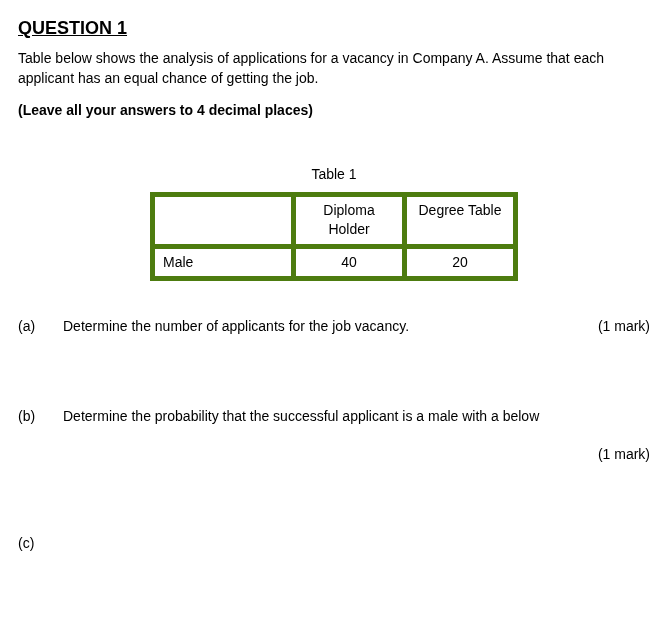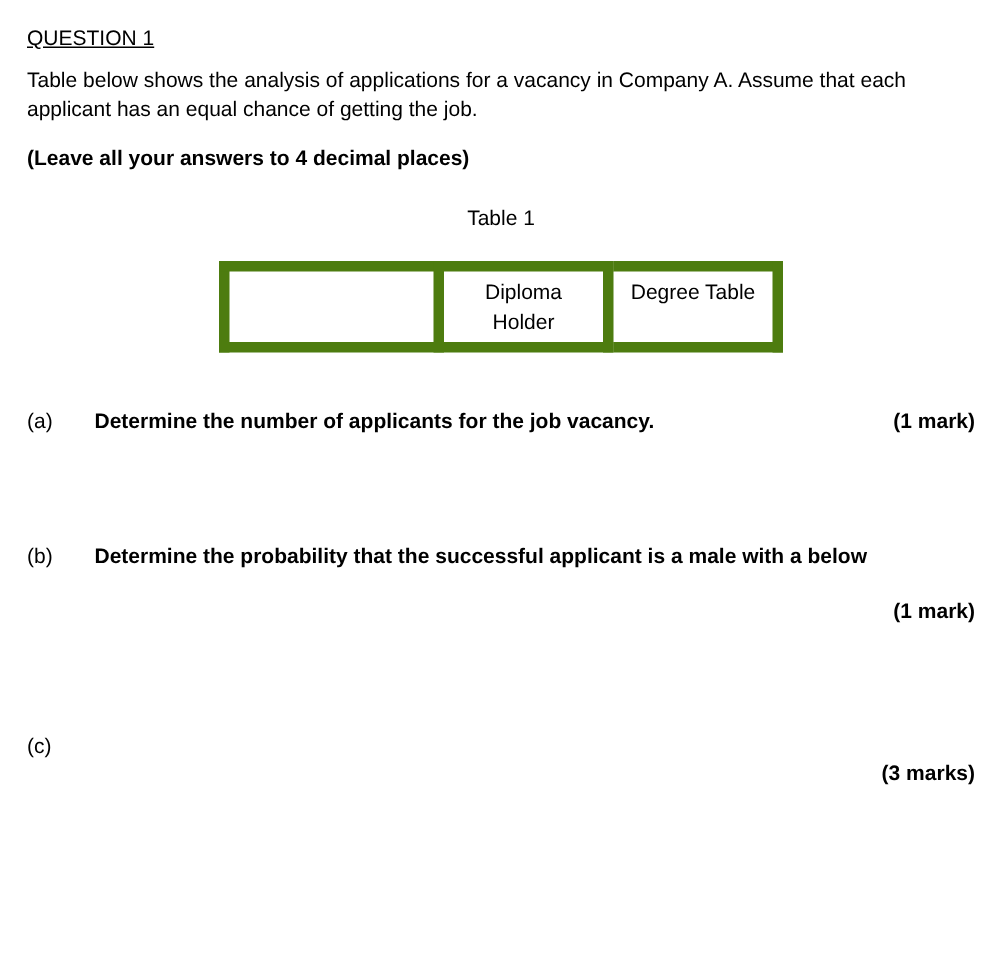--- a/index.html
+++ b/index.html
@@ -7,47 +7,47 @@
     font-size: 14px;
     color: #000;
     background: #fff;
     margin: 0;
     padding: 16px 18px;
     width: 668px;
     box-sizing: border-box;
     line-height: 1.4;
   }
   .question-heading {
-    font-weight: normal;
+    font-weight: bold;
     text-decoration: underline;
-    font-size: 14px;
+    font-size: 18px;
     margin-bottom: 8px;
   }
   .intro-text {
     margin-bottom: 13px;
   }
   .instruction {
     font-weight: bold;
-    margin-bottom: 21px;
+    margin-bottom: 44px;
   }
   .table-caption {
     text-align: center;
-    margin-bottom: 18px;
+    margin-bottom: 7px;
     font-size: 14px;
   }
   .table-wrap {
     display: flex;
     justify-content: center;
     margin-bottom: 36px;
   }
   table {
     border-collapse: collapse;
   }
   td {
-    border: 7px solid #4d7c0f;
+    border: 5px solid #4d7c0f;
     padding: 4px 8px;
     font-size: 14px;
     text-align: left;
     vertical-align: top;
   }
   td.header-cell {
     text-align: center;
     width: 90px;
   }
   td.rowhead {
@@ -68,21 +68,20 @@
   }
   .part:last-child {
     margin-bottom: 12px;
   }
   .part-label {
     width: 45px;
     flex: 0 0 45px;
   }
   .part-body {
     flex: 1;
-    font-weight: bold;
   }
   .part-text {
     margin-bottom: 6px;
   }
   .marks {
     text-align: right;
     margin-top: 18px;
   }
   .inline-mark {
     float: right;
@@ -100,20 +99,25 @@
 <div class="table-caption">Table 1</div>
 
 <div class="table-wrap">
   <table>
     <tbody>
         <tr>
       <td class="empty-corner"></td>
       <td class="header-cell">Diploma Holder</td>
       <td class="header-cell">Degree Table</td>
     </tr>
+    <tr>
+      <td class="rowhead">Male</td>
+      <td class="value-cell">40</td>
+      <td class="value-cell">20</td>
+    </tr>
   </tbody>
     </table>
 </div>
 
 <div class="part">
   <div class="part-label">(a)</div>
   <div class="part-body">
     <span>Determine the number of applicants for the job vacancy.</span>
     <span class="inline-mark">(1 mark)</span>
   </div>
@@ -123,15 +127,14 @@
   <div class="part-label">(b)</div>
   <div class="part-body">
     <div class="part-text">Determine the probability that the successful applicant is a male with a below</div>
     <div class="marks">(1 mark)</div>
   </div>
 </div>
 
 <div class="part">
   <div class="part-label">(c)</div>
   <div class="part-body">
-    <div class="marks">(3 marks)</div>
   </div>
 </div>
 
 </body></html>

